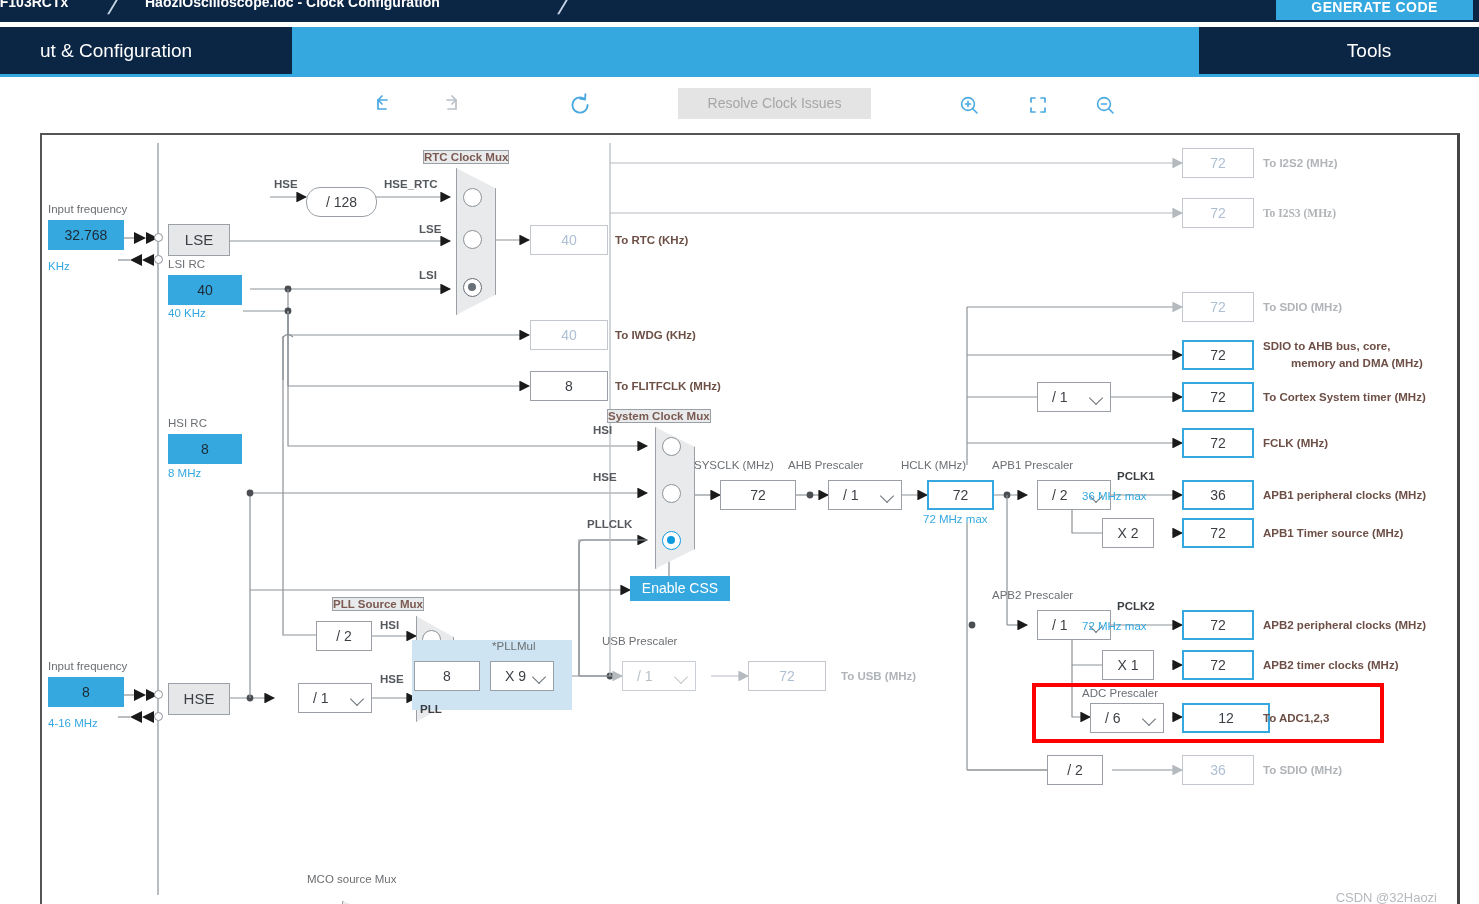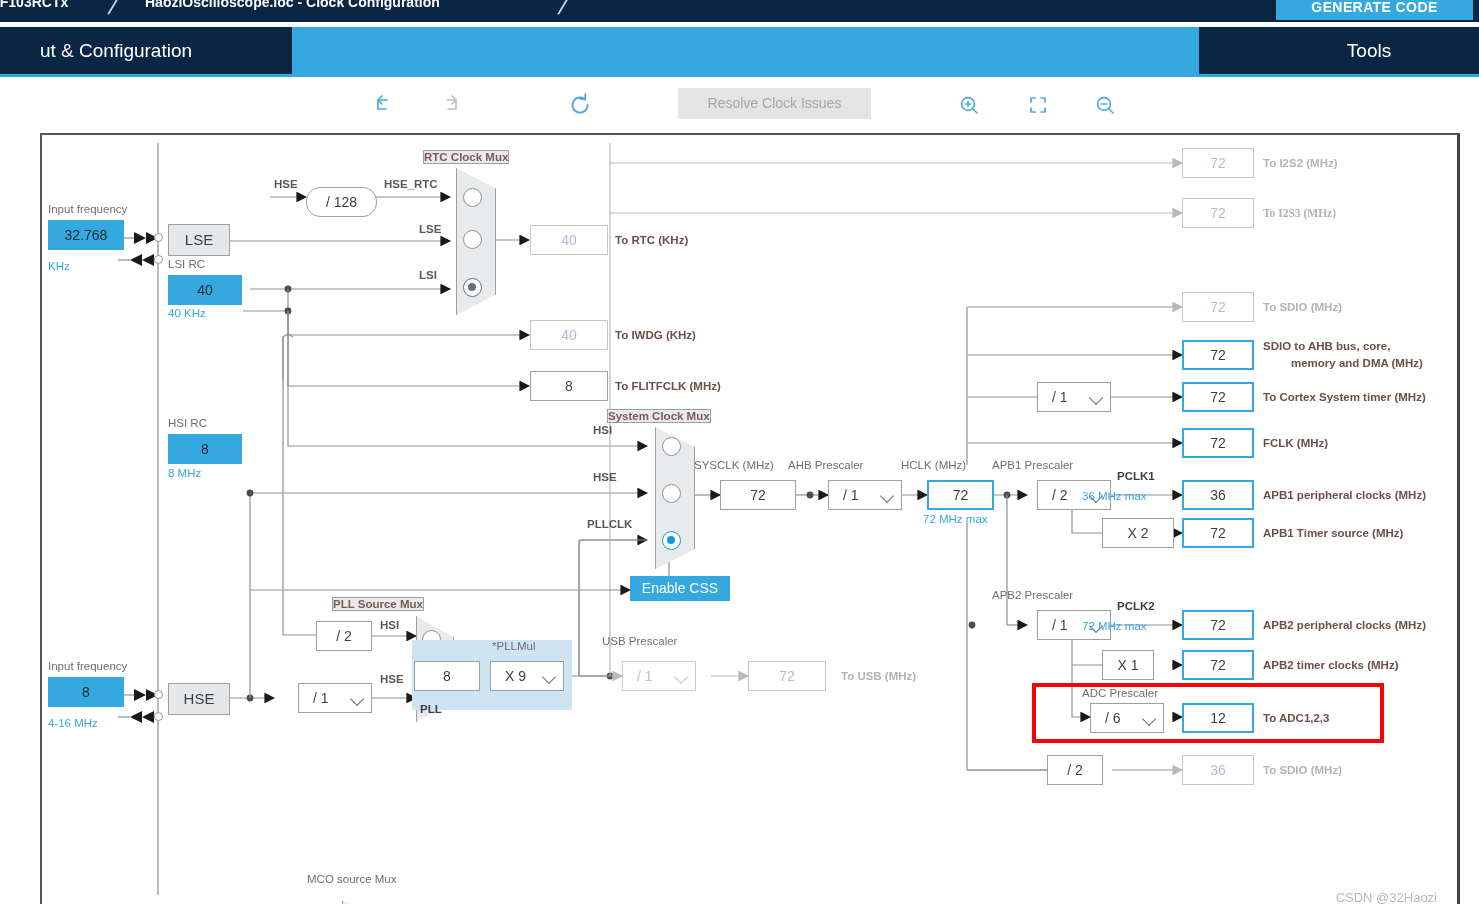--- a/index.html
+++ b/index.html
@@ -412,21 +412,21 @@
   </div>
   <div class="mux" style="left:374px;top:481px;width:36px;height:104px;clip-path:polygon(0 0,100% 20%,100% 80%,0 100%);"></div>
   <div class="radio" style="left:380px;top:495px;"></div>
   <div class="radio on" style="left:380px;top:551px;"></div>
   <div class="lbl sig" style="left:338px;top:484px;">HSI</div>
   <div class="lbl sig" style="left:338px;top:538px;">HSE</div>
 
   <div id="pll-region" style="left:370px;top:505px;width:160px;height:70px;"></div>
   <div class="vbox" style="left:372px;top:526px;width:66px;background:#fff;">8</div>
   <div class="lbl" style="left:450px;top:505px;">*PLLMul</div>
-  <div class="sel-box" style="left:448px;top:526px;width:74px;">
+  <div class="sel-box" style="left:448px;top:526px;width:64px;">
     <span>X 9</span>
     <span class="chev"></span>
   </div>
   <div class="lbl dark" style="left:378px;top:568px;color:#3b3f44;">PLL</div>
 
   <div class="lbl" style="left:6px;top:525px;">Input frequency</div>
   <div class="vbox blue" style="left:6px;top:542px;width:76px;">8</div>
   <div class="lbl blue" style="left:6px;top:582px;">4-16 MHz</div>
   <div class="osc" style="left:112px;top:555px;border-radius:50%;"></div>
   <div class="osc" style="left:112px;top:577px;border-radius:50%;"></div>
@@ -466,21 +466,21 @@
   <div class="lbl" style="left:950px;top:324px;">APB1 Prescaler</div>
   <div class="sel-box" style="left:995px;top:345px;">
     <span>/ 2</span>
     <span class="chev"></span>
   </div>
   <div class="lbl dark" style="left:1075px;top:335px;color:#3b3f44;">PCLK1</div>
   <div class="lbl blue" style="left:1040px;top:355px;">36 MHz max</div>
   <div class="vbox sel" style="left:1140px;top:345px;width:72px;">36</div>
   <div class="lbl out dark" style="left:1221px;top:354px;">APB1 peripheral clocks (MHz)</div>
 
-  <div class="vbox" style="left:1060px;top:383px;width:72px;">X 2</div>
+  <div class="vbox" style="left:1060px;top:383px;width:52px;">X 2</div>
   <div class="vbox sel" style="left:1140px;top:383px;width:72px;">72</div>
   <div class="lbl out dark" style="left:1221px;top:392px;">APB1 Timer source (MHz)</div>
 
   <div class="lbl" style="left:950px;top:454px;">APB2 Prescaler</div>
   <div class="sel-box" style="left:995px;top:475px;">
     <span>/ 1</span>
     <span class="chev"></span>
   </div>
   <div class="lbl dark" style="left:1075px;top:465px;color:#3b3f44;">PCLK2</div>
   <div class="lbl blue" style="left:1040px;top:485px;">72 MHz max</div>
@@ -490,21 +490,21 @@
   <div class="vbox" style="left:1060px;top:515px;width:52px;">X 1</div>
   <div class="vbox sel" style="left:1140px;top:515px;width:72px;">72</div>
   <div class="lbl out dark" style="left:1221px;top:524px;text-align:right;">APB2 timer clocks (MHz)</div>
 
   <div id="adc-highlight" style="left:990px;top:548px;width:352px;height:60px;"></div>
   <div class="lbl" style="left:1040px;top:552px;">ADC Prescaler</div>
   <div class="sel-box" style="left:1048px;top:568px;">
     <span>/ 6</span>
     <span class="chev"></span>
   </div>
-  <div class="vbox sel" style="left:1140px;top:568px;width:72px;">12</div>
+  <div class="vbox sel" style="left:1140px;top:568px;width:88px;">12</div>
   <div class="lbl out dark" style="left:1221px;top:577px;">To ADC1,2,3</div>
 
   <div class="vbox" style="left:1005px;top:620px;width:56px;">/ 2</div>
   <div class="vbox dim" style="left:1140px;top:620px;width:72px;">36</div>
   <div class="lbl outdim" style="left:1221px;top:629px;">To SDIO (MHz)</div>
 
   <div class="lbl" style="left:265px;top:738px;">MCO source Mux</div>
   <div class="mux" style="left:300px;top:766px;width:36px;height:60px;clip-path:polygon(0 0,100% 22%,100% 78%,0 100%);"></div>
 
   <div id="watermark">CSDN @32Haozi</div>

